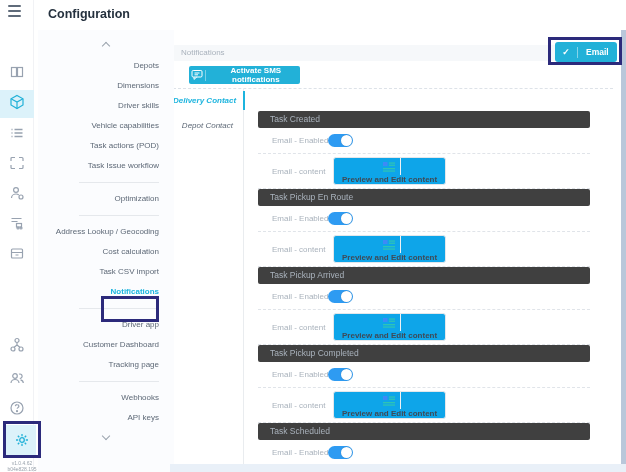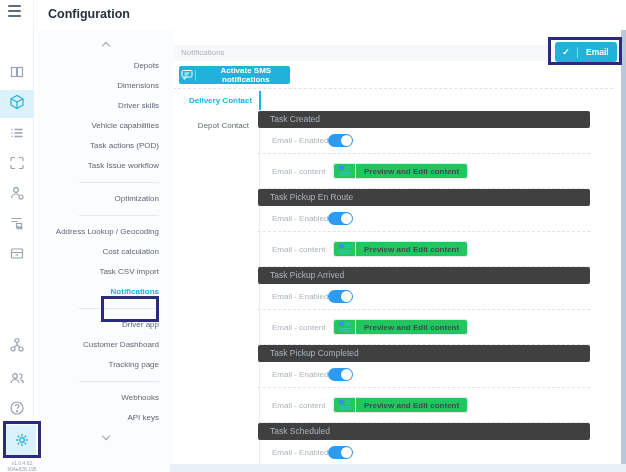--- a/index.html
+++ b/index.html
@@ -27,39 +27,39 @@
 
   
   .page-title { position:absolute; left:48px; top:7px; font-size:12.5px; font-weight:bold; color:#25313e; z-index:3; }
 
   
   .main { position:absolute; left:170px; top:30px; width:456px; height:442px; background:#fff; overflow:hidden; }
   .notif-bar { position:absolute; left:3px; top:15px; width:440px; height:16px; background:#f6f8fa; border-radius:2px; font-size:8px; color:#a9b2bc; line-height:16px; padding-left:8px; }
   .save-btn { position:absolute; left:385px; top:12px; width:62px; height:20px; background:#22b1d8; border:none; border-radius:3px; color:#fff; font-size:8.5px; font-weight:bold; display:flex; align-items:center; cursor:pointer; font-family:inherit; }
   .save-check { width:22px; text-align:center; font-size:9px; }
   .save-sep { width:1px; height:11px; background:rgba(255,255,255,.45); margin-right:8px; }
-  .sms-btn { position:absolute; left:9px; top:36px; width:111px; height:18px; background:#22b1d8; border:none; border-radius:2px; color:#fff; font-size:8px; font-weight:bold; display:flex; align-items:center; cursor:pointer; font-family:inherit; }
+  .sms-btn { position:absolute; left:19px; top:36px; width:111px; height:18px; background:#22b1d8; border:none; border-radius:2px; color:#fff; font-size:8px; font-weight:bold; display:flex; align-items:center; cursor:pointer; font-family:inherit; }
   .sms-ic { width:18px; display:flex; justify-content:center; align-items:center; }
   .sms-sep { width:1px; height:11px; background:rgba(255,255,255,.4); margin-right:6px; }
   .top-dash { position:absolute; left:3px; top:58px; width:440px; border-top:1px dashed #dde2e8; }
 
-  .tabs { position:absolute; left:19px; top:58px; width:71px; height:376px; border-right:1px solid #e9ecef; }
+  .tabs { position:absolute; left:3px; top:58px; width:71px; height:376px; border-right:1px solid #e9ecef;font-style:italic; }
   .tab { height:25px; line-height:25px; text-align:right; padding-right:10px; font-size:8px; color:#5d6876; cursor:pointer; position:relative; white-space:nowrap; }
   .tab.active { color:#1cb4de; font-weight:bold; }
   .tab.active::after { content:""; position:absolute; right:-2px; top:3px; bottom:3px; width:2px; background:#1cb4de; }
 
   .sections { position:absolute; left:88px; top:81px; width:332px; }
   .sec-bar { height:17px; background:#404040; border-radius:2px; font-size:8.5px; color:#a9b2bc; line-height:17px; padding-left:12px; }
   .row { display:flex; align-items:center; padding-left:14px; }
   .row-toggle { height:26px; border-bottom:1px dashed #e0e4e9; }
   .row-content { height:35px; border-bottom:1px dashed #e0e4e9; }
   .lbl { width:56px; font-size:8px; color:#a9b2bc; white-space:nowrap; }
   .toggle { width:25px; height:13px; border-radius:7px; background:#2e9bf2; position:relative; cursor:pointer; flex:none; }
   .toggle .knob { position:absolute; right:1px; top:1px; width:11px; height:11px; border-radius:50%; background:#fff; box-shadow:0 0 1px rgba(0,0,0,.3); }
-  .pv-btn { margin-left:5px; height:16px; display:flex; align-items:center; background:#22c55e; border:1px solid #e3e7eb; border-radius:3px; cursor:pointer; padding:0; font-family:inherit; }
+  .pv-btn { margin-left:5px; height:28px; display:flex; align-items:center; background:#0ea5e9; border:1px solid #e3e7eb; border-radius:3px; cursor:pointer; padding:0; font-family:inherit;flex-direction:column; }
   .pv-ic { width:22px; height:100%; display:flex; align-items:center; justify-content:center; border-right:1px solid #eef1f4; }
   .pv-txt { padding:0 8px; font-size:8px; color:#3f4a56; font-weight:bold; white-space:nowrap; }
 
   
   .vscroll { position:absolute; left:621px; top:30px; width:5px; height:434px; background:#b9c7da; z-index:8; cursor:pointer; }
   .bottom-strip { position:absolute; left:170px; top:464px; width:456px; height:8px; background:#e9f0f8; z-index:7; cursor:pointer; }
 
   
   .annot { position:absolute; border:3px solid #2c2a7b; z-index:20; pointer-events:none; }
   .annot-save { left:548px; top:37px; width:74px; height:28px; }

